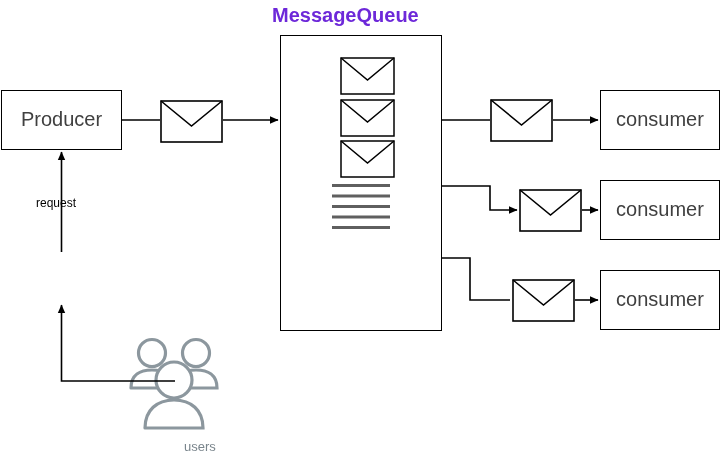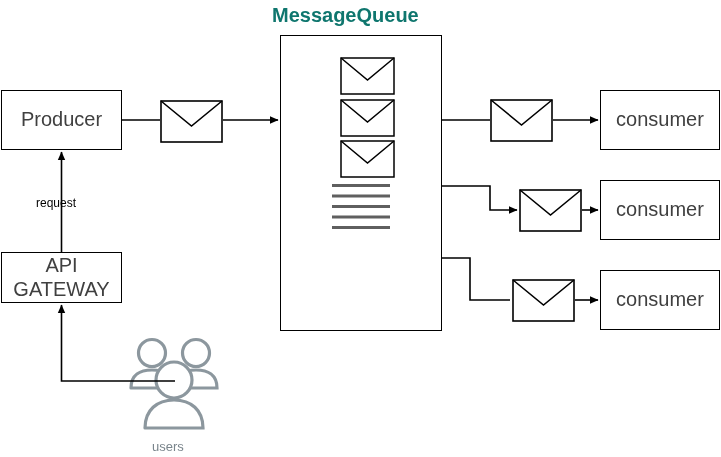--- a/index.html
+++ b/index.html
@@ -28,37 +28,38 @@
     text-align: center;
     color: #404040;
     font-size: 20px;
     line-height: 1.18;
     font-family: "Liberation Sans", sans-serif;
   }
   .title {
     position: absolute;
     font-weight: bold;
     font-size: 20px;
-    color: #0f766e;
+    color: #6d28d9;
     white-space: nowrap;
     font-family: "Liberation Sans", sans-serif;
   }
   .small-label {
     position: absolute;
     font-size: 12px;
     color: #000000;
     white-space: nowrap;
     font-family: "Liberation Sans", sans-serif;
   }
   .users-label {
     position: absolute;
     font-size: 13px;
     color: #7a858c;
     white-space: nowrap;
     font-family: "Liberation Sans", sans-serif;
+    margin-left: 32px;
   }
   .envelope {
     position: absolute;
   }
   .queue-lines {
     position: absolute;
   }
   svg.overlay {
     position: absolute;
     left: 0;
@@ -77,24 +78,20 @@
 <div id="canvas">
 
   <div class="title" style="left:272px; top:4px;">MessageQueue</div>
 
   <div class="box" style="left:1px; top:90px; width:121px; height:60px;">
     <span>Producer</span>
   </div>
 
   <div class="small-label" style="left:36px; top:196px;">request</div>
 
-  <div class="box" style="left:1px; top:252px; width:121px; height:51px; flex-direction:column;">
-    <span>API</span>
-    <span>GATEWAY</span>
-  </div>
 
   <div class="box" style="left:280px; top:35px; width:162px; height:296px;"></div>
 
   <div class="box" style="left:600px; top:90px; width:120px; height:60px;">
     <span>consumer</span>
   </div>
 
   <div class="box" style="left:600px; top:180px; width:120px; height:60px;">
     <span>consumer</span>
   </div>

